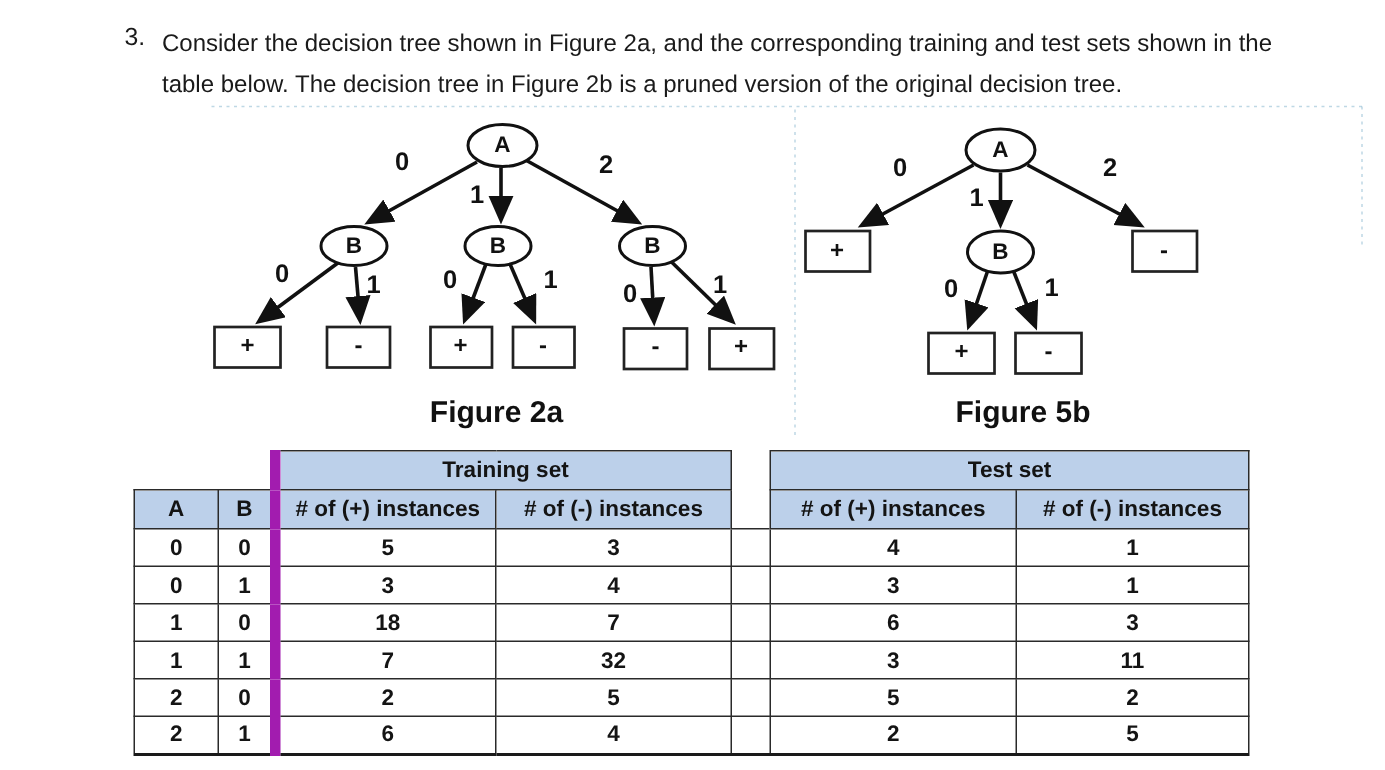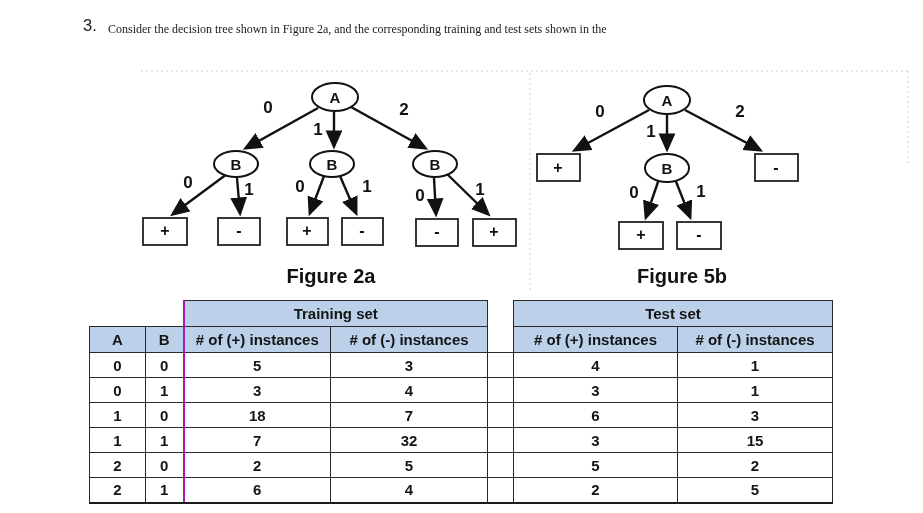--- a/index.html
+++ b/index.html
@@ -2,21 +2,21 @@
 <html><head>
 <meta charset="utf-8">
 <style>
   html,body { margin:0; padding:0; background:#ffffff; }
   #page {
     position:relative; width:923px; height:513px; background:#ffffff;
     font-family:"Liberation Sans", sans-serif; color:#1a1a1a; overflow:hidden;
   }
   
   #qnum { position:absolute; left:83px; top:16px; font-size:16.5px; }
-  #qtext { position:absolute; left:108px; top:16px; font-size:12px; line-height:27px;font-family:Liberation Serif, serif; }
+  #qtext { position:absolute; left:108px; top:16px; font-size:16px; line-height:27px; }
   #qtext div { white-space:nowrap; }
   
   #figsvg { position:absolute; left:0; top:0; z-index:1; }
   .edge { stroke:#111; stroke-width:2.4; fill:none; }
   .node { fill:#ffffff; stroke:#111; stroke-width:2; }
   .leafbox { fill:#ffffff; stroke:#222; stroke-width:1.8; }
   .guide { stroke:#7fb3cc; stroke-width:1; stroke-dasharray:2 3; opacity:.5; }
   
   .lbl { position:absolute; transform:translate(-50%,-50%); z-index:2;
          font-weight:bold; color:#111; white-space:nowrap; }
@@ -25,31 +25,32 @@
   .leaflbl { font-size:16px; }
   .caption { font-size:20px; }
   
   #dtable { position:absolute; left:89px; top:300px; z-index:2;
             border-collapse:collapse; table-layout:fixed; }
   #dtable td { border:1px solid #2a2a2a; text-align:center; vertical-align:middle;
                padding:0; font-size:15px; font-weight:600; color:#141414; overflow:hidden; }
   #dtable td.blank { border:none; }
   #dtable td.gap { border-top:none; border-bottom:none; }
   #dtable td.hb { background:#bcd0ea; }
-  #dtable td.thickl { border-left:2px solid #a21caf; }
+  #dtable td.thickl { border-left:7px solid #a21caf; }
   #dtable tr.lastrow td { border-bottom:2.5px solid #1a1a1a; }
 </style>
 </head>
 <body>
 
 <div id="page">
 
   <div id="qnum">3.</div>
   <div id="qtext">
     <div>Consider the decision tree shown in Figure 2a, and the corresponding training and test sets shown in the</div>
+    <div>table below. The decision tree in Figure 2b is a pruned version of the original decision tree.</div>
   </div>
 
   <svg id="figsvg" width="923" height="300" viewBox="0 0 923 300">
     <defs>
       <marker id="ah" markerWidth="9" markerHeight="8" refX="6.5" refY="3.5" orient="auto">
         <path d="M0,0 L8,3.5 L0,7 z" fill="#111"></path>
       </marker>
     </defs>
 
     <line class="guide" x1="141" y1="71" x2="908" y2="71"></line>
@@ -185,21 +186,21 @@
       <td>6</td>
       <td>3</td>
     </tr>
     <tr style="height:25px">
       <td>1</td>
       <td>1</td>
       <td class="thickl">7</td>
       <td>32</td>
       <td class="gapcell"></td>
       <td>3</td>
-      <td>15</td>
+      <td>11</td>
     </tr>
     <tr style="height:25px">
       <td>2</td>
       <td>0</td>
       <td class="thickl">2</td>
       <td>5</td>
       <td class="gapcell"></td>
       <td>5</td>
       <td>2</td>
     </tr>

